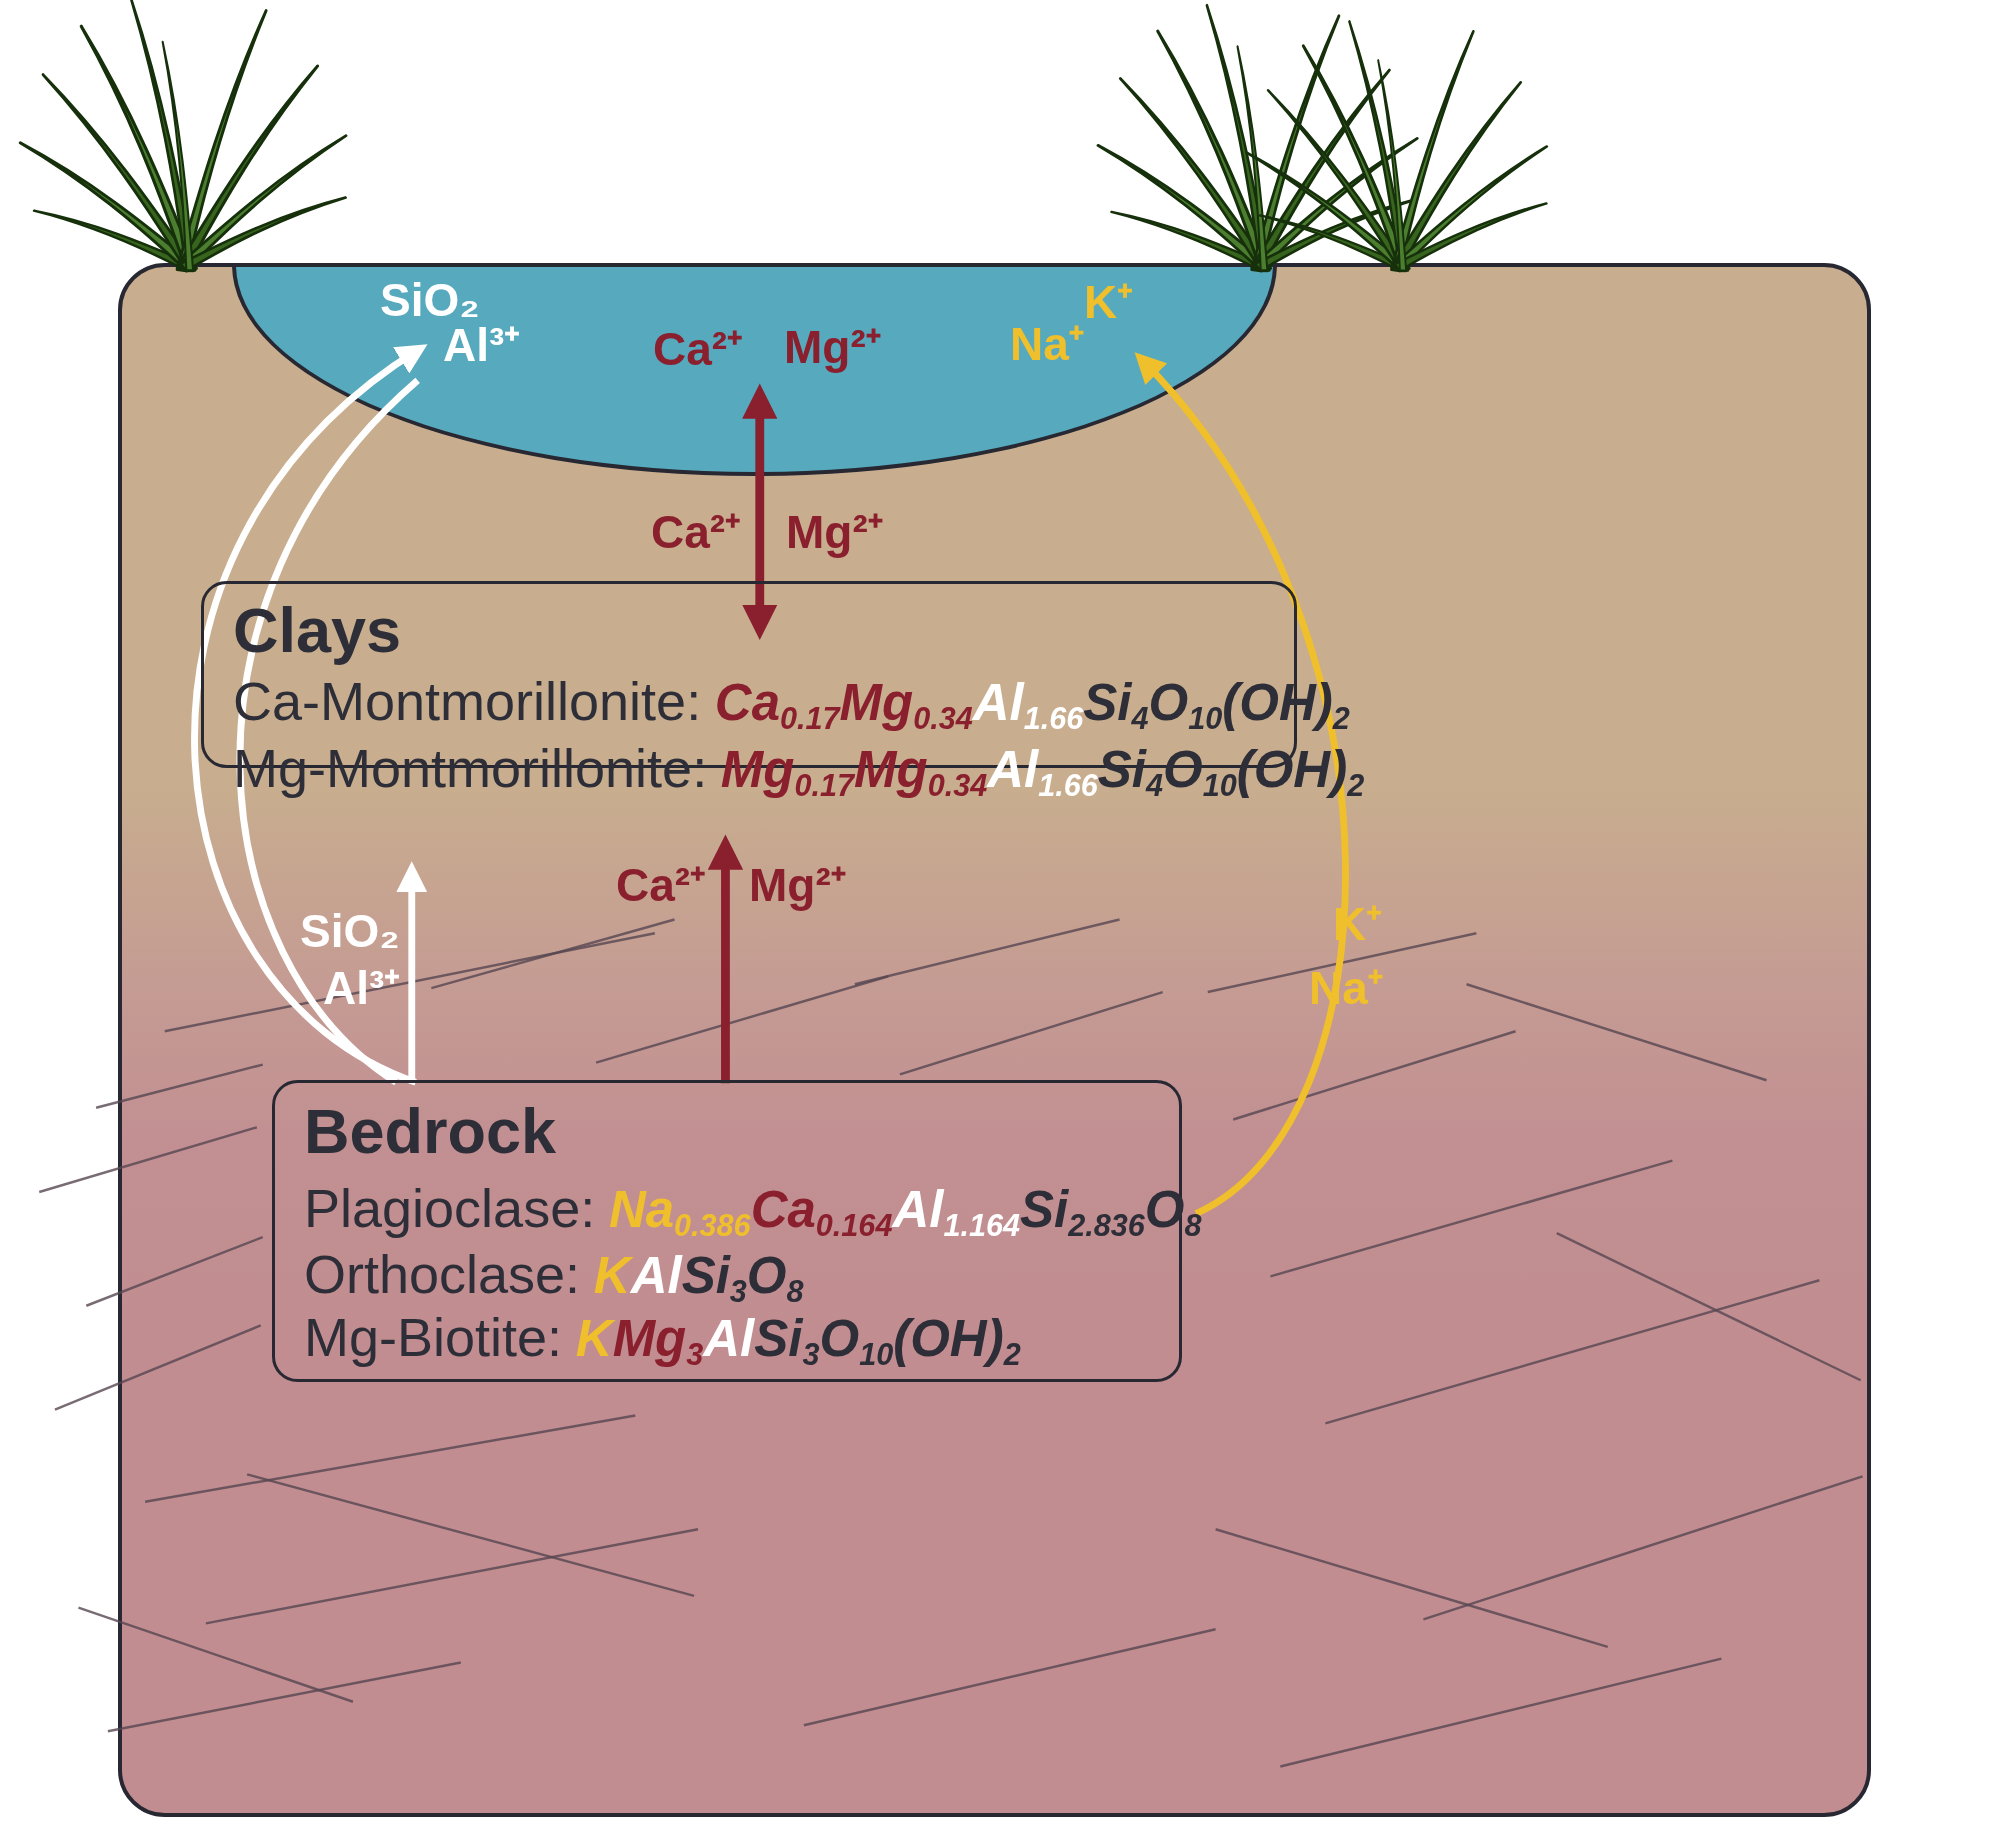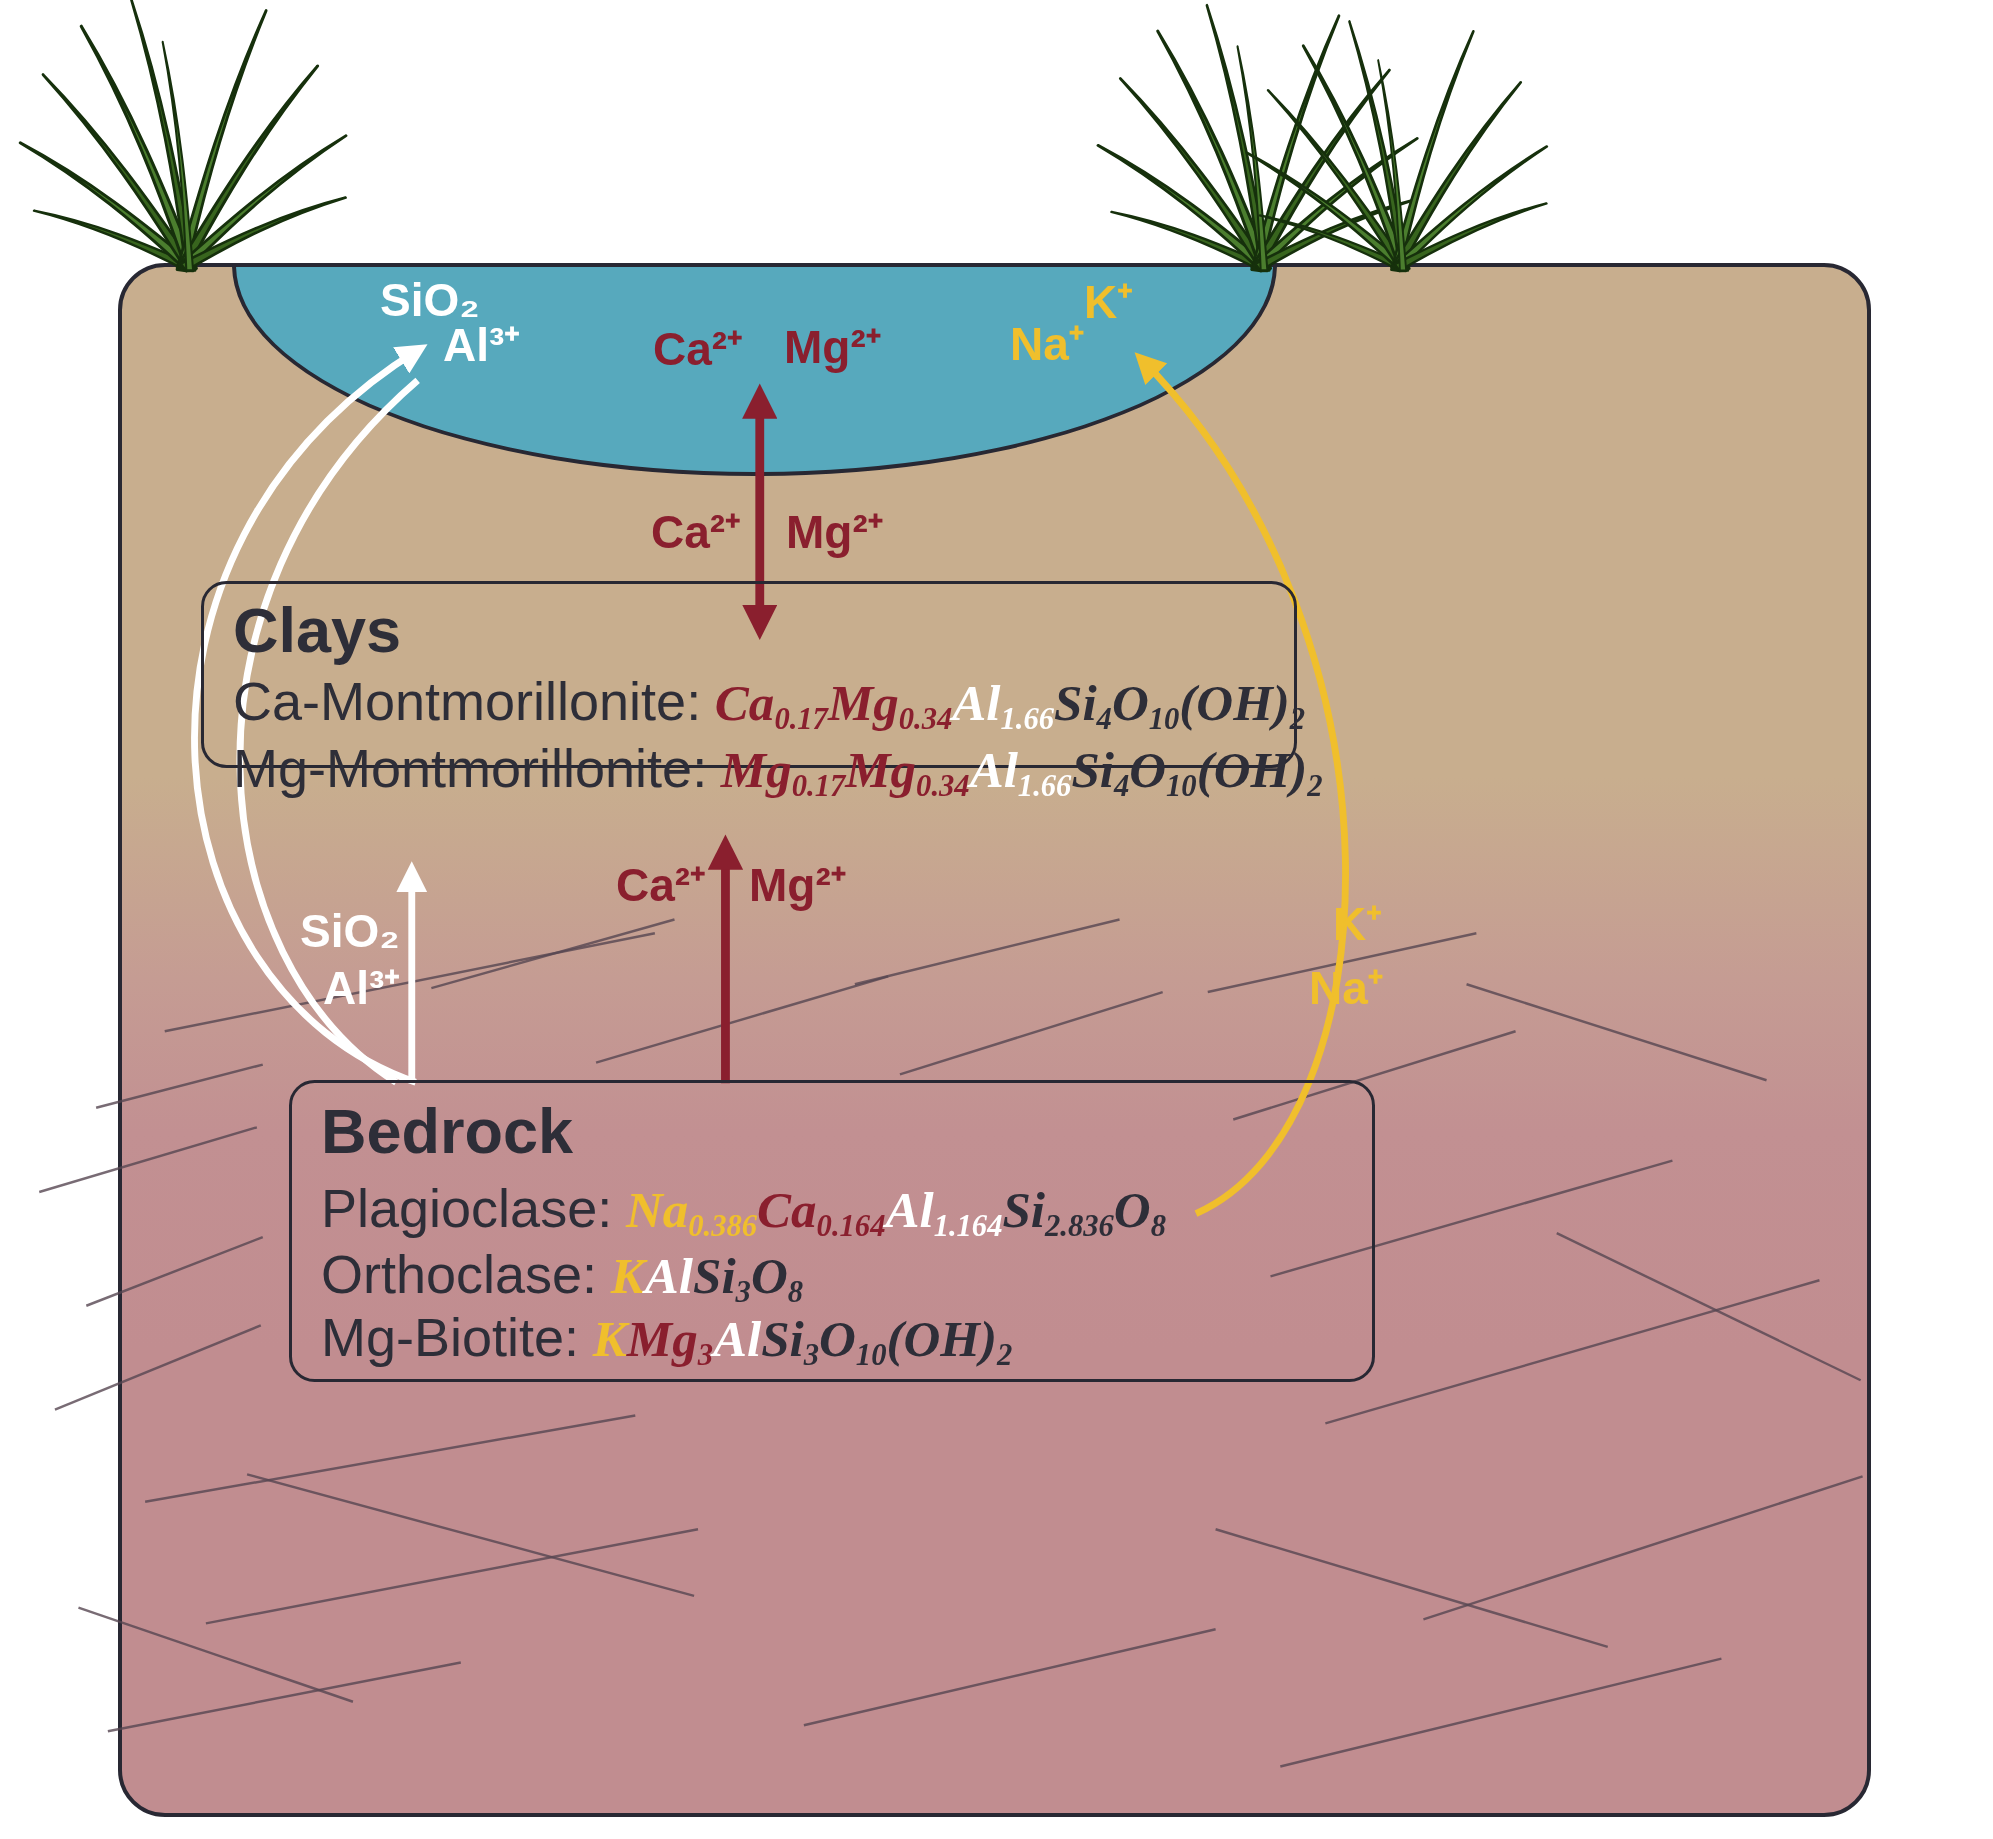--- a/index.html
+++ b/index.html
@@ -44,32 +44,32 @@
   }
   .white{color:#ffffff;}
   .red{color:#8a1f2e;}
   .yellow{color:#f0bf2c;}
   
   .box{
     position:absolute;border:3.9px solid #282833;border-radius:25.5px;
     box-sizing:border-box;background:transparent;
   }
   .box-clays{left:201px;top:581px;width:1096px;height:187px;}
-  .box-bedrock{left:289px;top:1080px;width:1086px;height:302px;}
+  .box-bedrock{left:272px;top:1080px;width:910px;height:302px;}
   .box-title{
     position:absolute;left:29px;
     font-size:63px;font-weight:700;color:#2e2e38;
   }
   .box-row{
     position:absolute;left:29px;
     font-size:54px;font-weight:400;color:#2e2e38;white-space:nowrap;
   }
   .row-label{font-family:Liberation Sans, sans-serif;color:#2e2e38;}
   .formula{
-    font-family:Liberation Serif, serif;
+    font-family:Liberation Sans, sans-serif;
     font-style:italic;font-weight:700;font-size:51px;
     margin-left:13.7px;
   }
   .seg{white-space:nowrap;}
   .seg.sub{font-size:0.6em;vertical-align:-0.28em;}
   .c-red{color:#8a1f2e;}
   .c-white{color:#ffffff;}
   .c-dark{color:#2e2e38;}
   .c-yellow{color:#f0bf2c;margin-top:16px;}
 </style>

